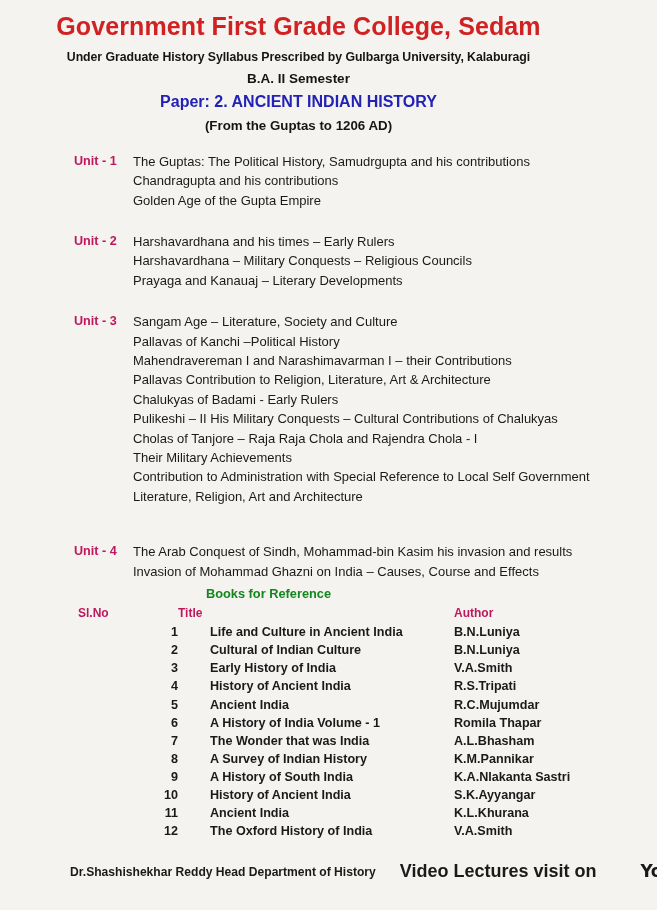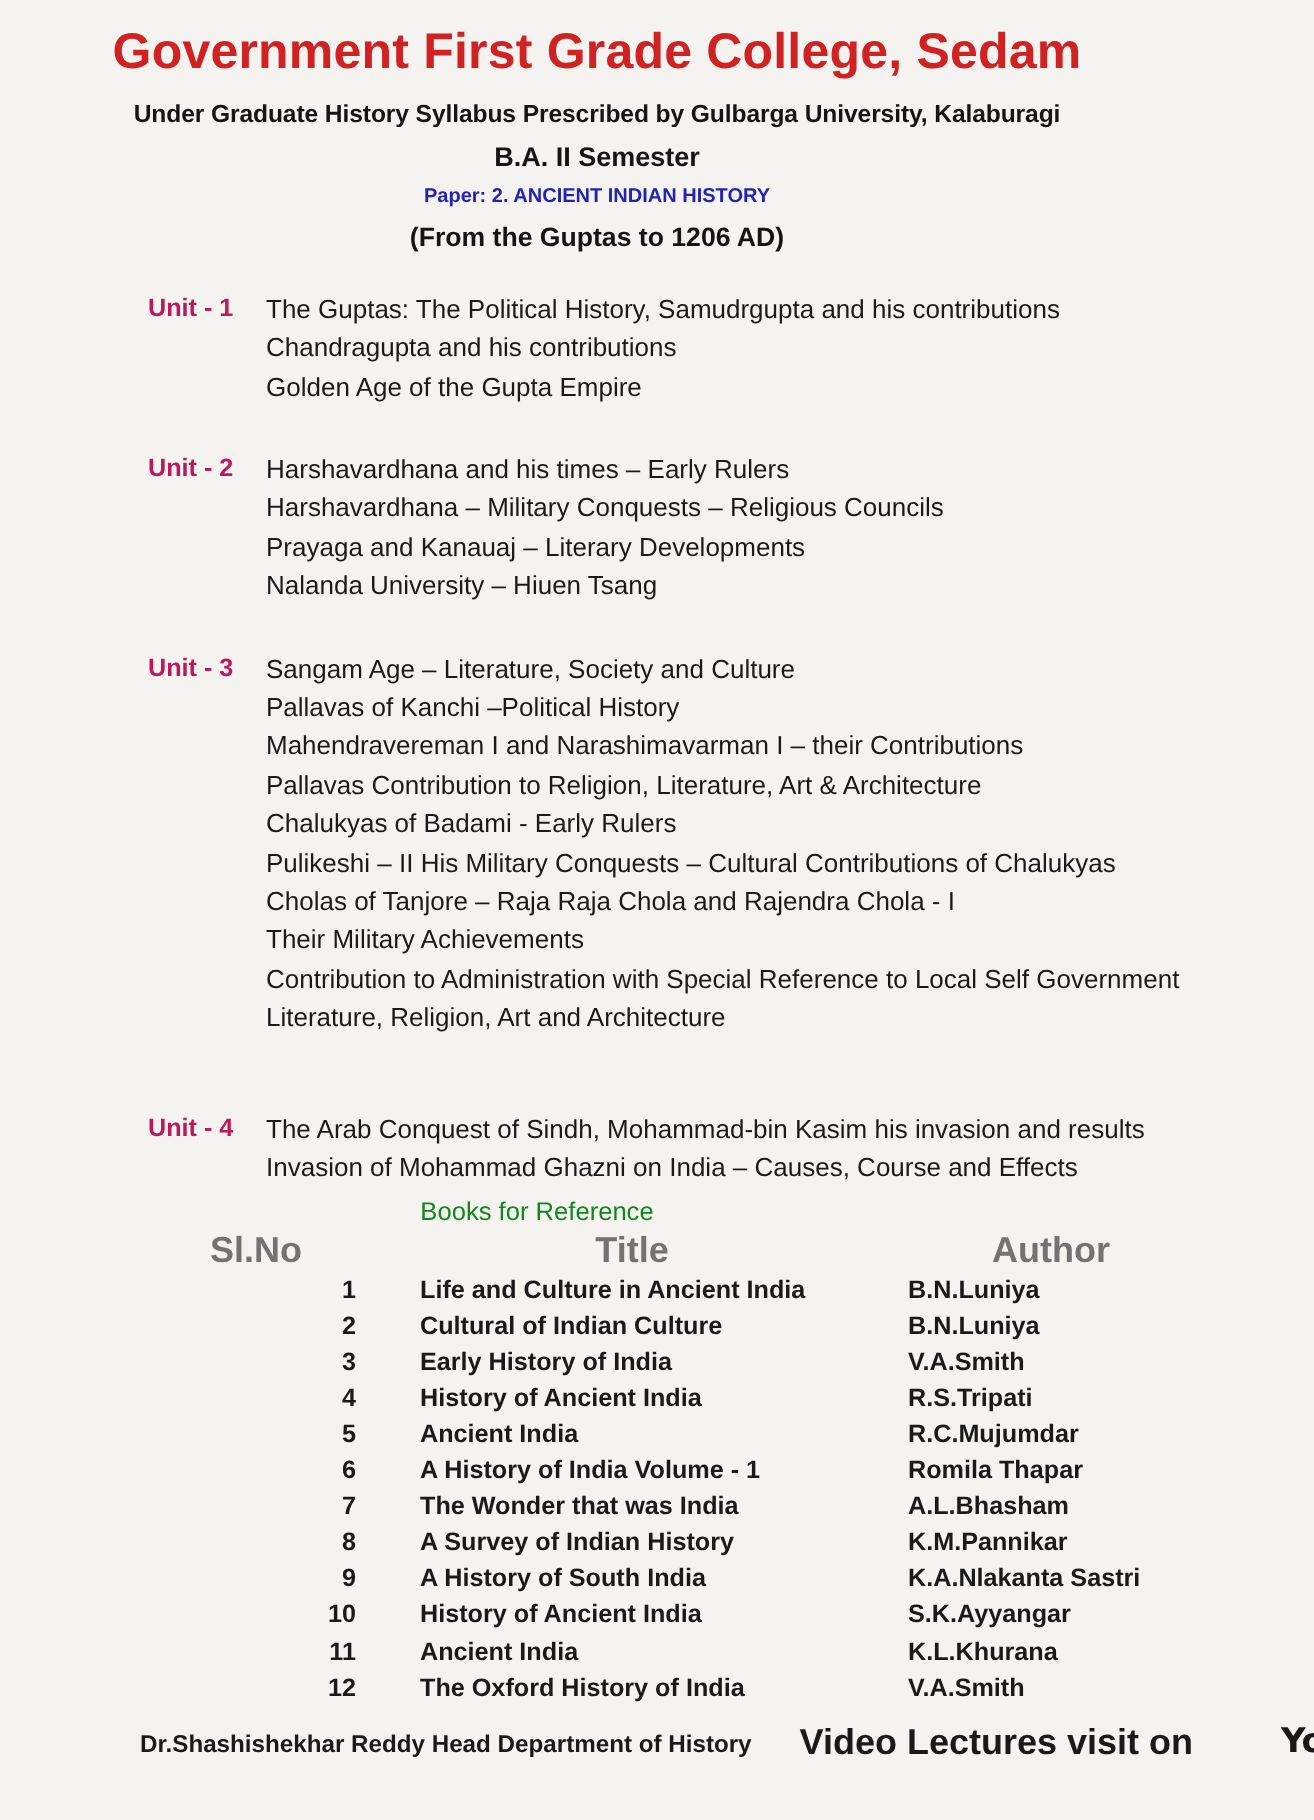--- a/index.html
+++ b/index.html
@@ -45,21 +45,21 @@
     letter-spacing: -0.05px;
   }
   .subtitle-2 {
     font-size: 13.5px;
     font-weight: bold;
     color: #151515;
     margin: 0 0 7px 0;
   }
   .paper-line {
     color: #2222b4;
-    font-size: 10px;
+    font-size: 16px;
     font-weight: bold;
     margin: 0 0 7px 0;
   }
   .range-line {
     font-size: 13.3px;
     font-weight: bold;
     color: #151515;
     margin: 0 0 0 0;
   }
 
@@ -99,41 +99,41 @@
   }
 
   
   .books-section {
     margin-top: 4px;
   }
   .books-heading {
     text-align: center;
     color: #12871e;
     font-size: 12.8px;
-    font-weight: normal;
+    font-weight: bold;
     line-height: 18px;
     padding-right: 60px;
   }
   .books-table {
     width: 100%;
     border-collapse: collapse;
     margin-top: 1px;
   }
   .books-table th,
   .books-table td {
     padding: 0;
     line-height: 18.1px;
     font-size: 12.6px;
     font-weight: bold;
     vertical-align: top;
   }
   .books-table th {
-    color: #737373;
-    font-size: 18px;
-    text-align: center;
+    color: #be185d;
+    font-size: 12px;
+    text-align: left;
     padding-bottom: 1px;
   }
   .col-sl   { width: 100px; }
   .col-title{ width: 276px; }
   .col-auth { width: auto; }
 
   th.col-sl   { padding-left: 78px; }
   th.col-title{ padding-left: 0px;  }
   th.col-auth { padding-left: 0px;  }
 
@@ -225,21 +225,20 @@
       </div>
     </div>
 
     <div class="unit-block">
       <div class="unit-row">
         <div class="unit-label">Unit - 2</div>
         <div class="unit-lines">
           <div class="unit-line">Harshavardhana and his times – Early Rulers</div>
           <div class="unit-line">Harshavardhana – Military Conquests – Religious Councils</div>
           <div class="unit-line">Prayaga and Kanauaj – Literary Developments</div>
-          <div class="unit-line">Nalanda University – Hiuen Tsang</div>
         </div>
       </div>
     </div>
 
     <div class="unit-block">
       <div class="unit-row">
         <div class="unit-label">Unit - 3</div>
         <div class="unit-lines">
           <div class="unit-line">Sangam Age – Literature, Society  and Culture</div>
           <div class="unit-line">Pallavas of Kanchi –Political History</div>

